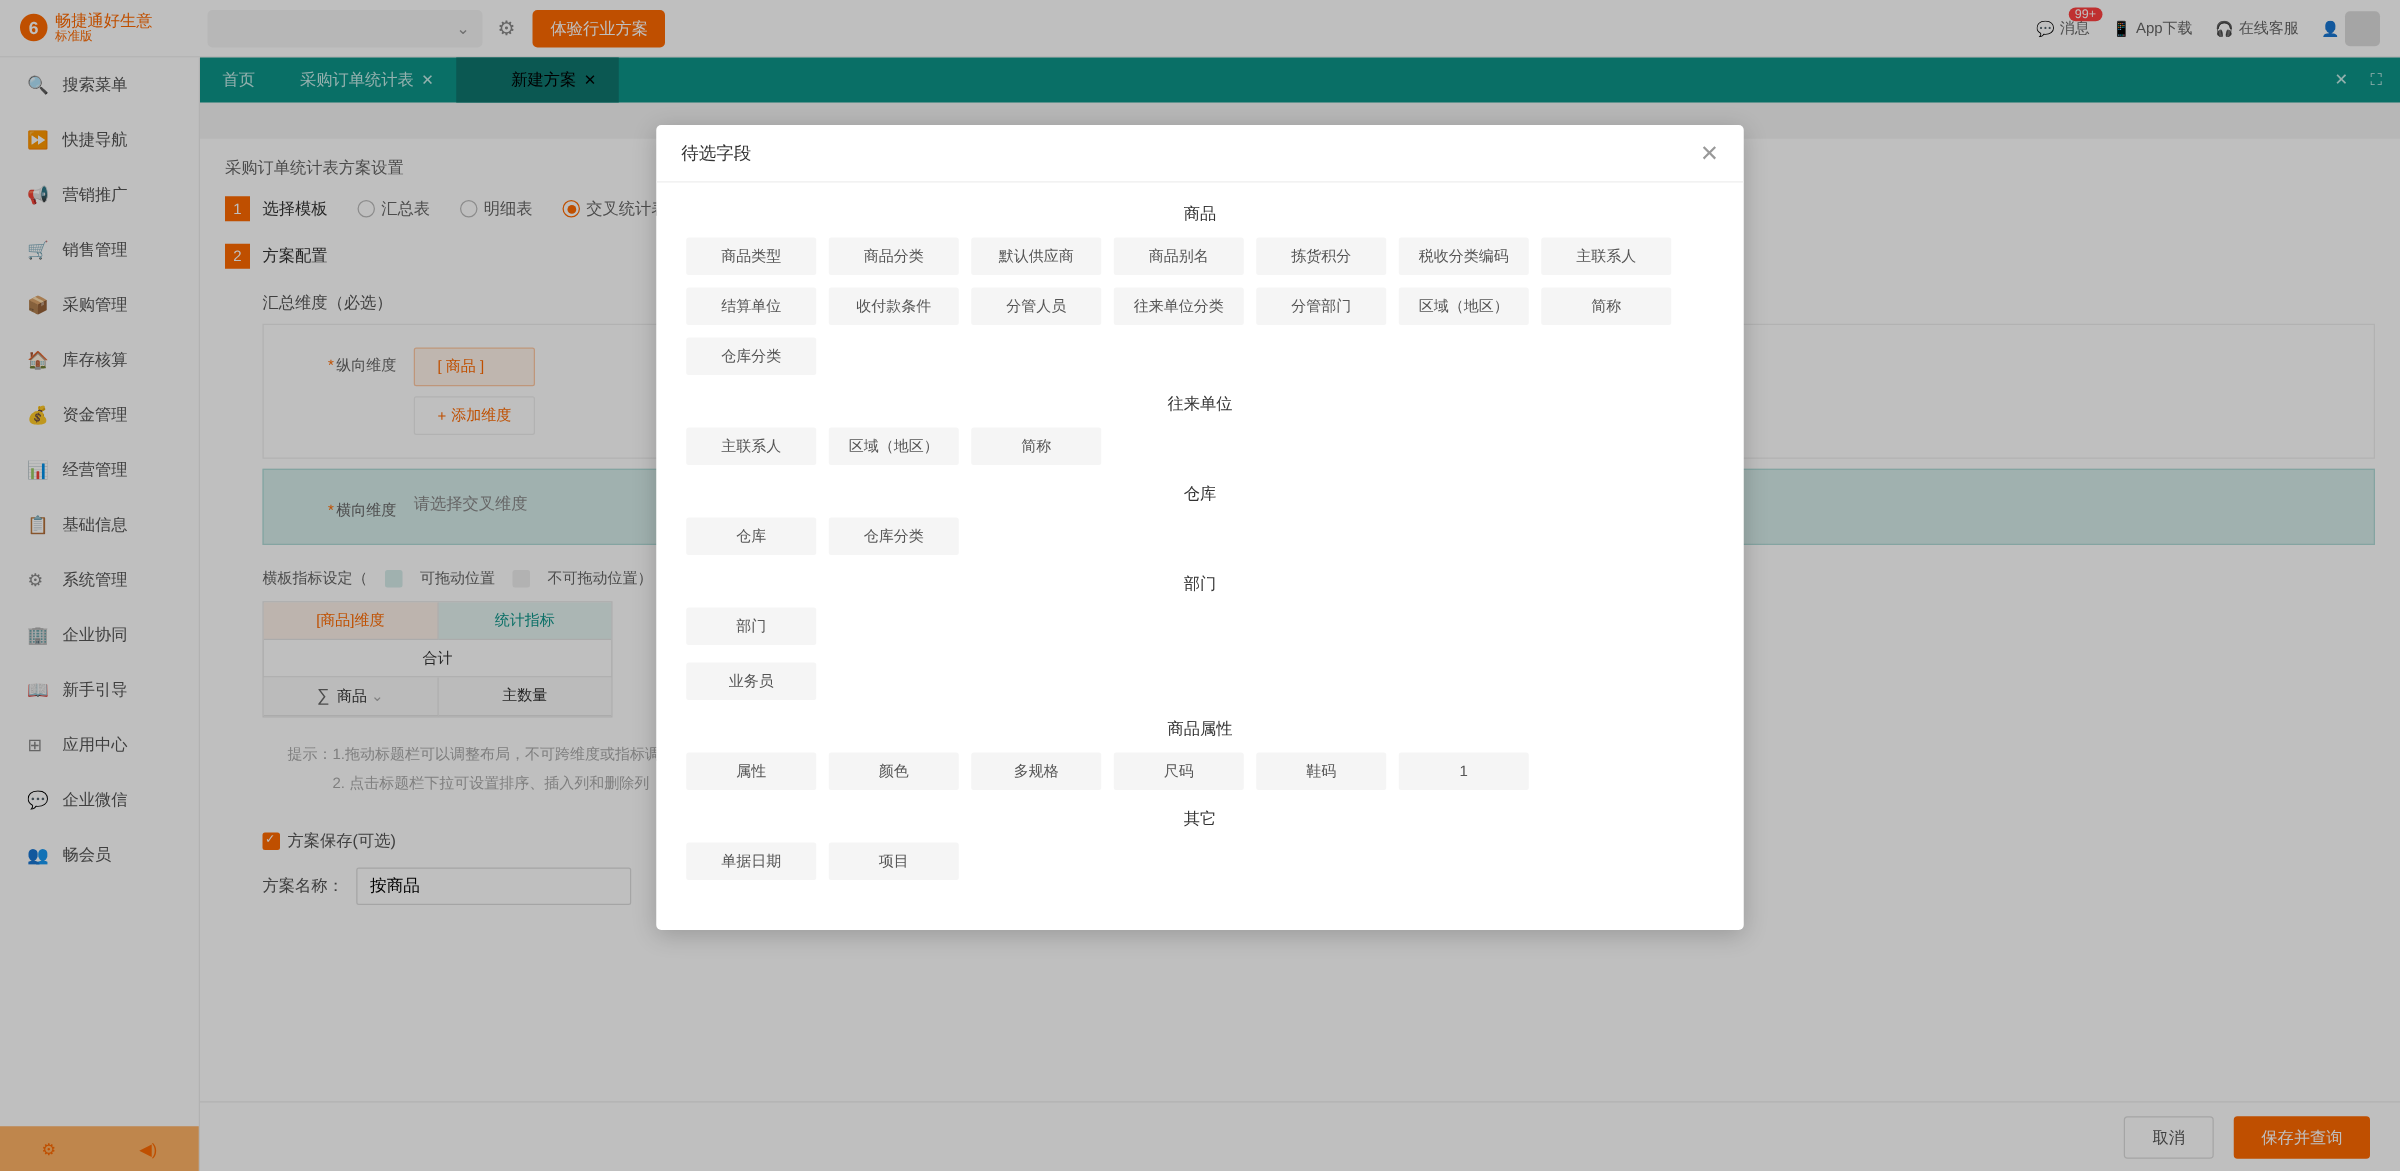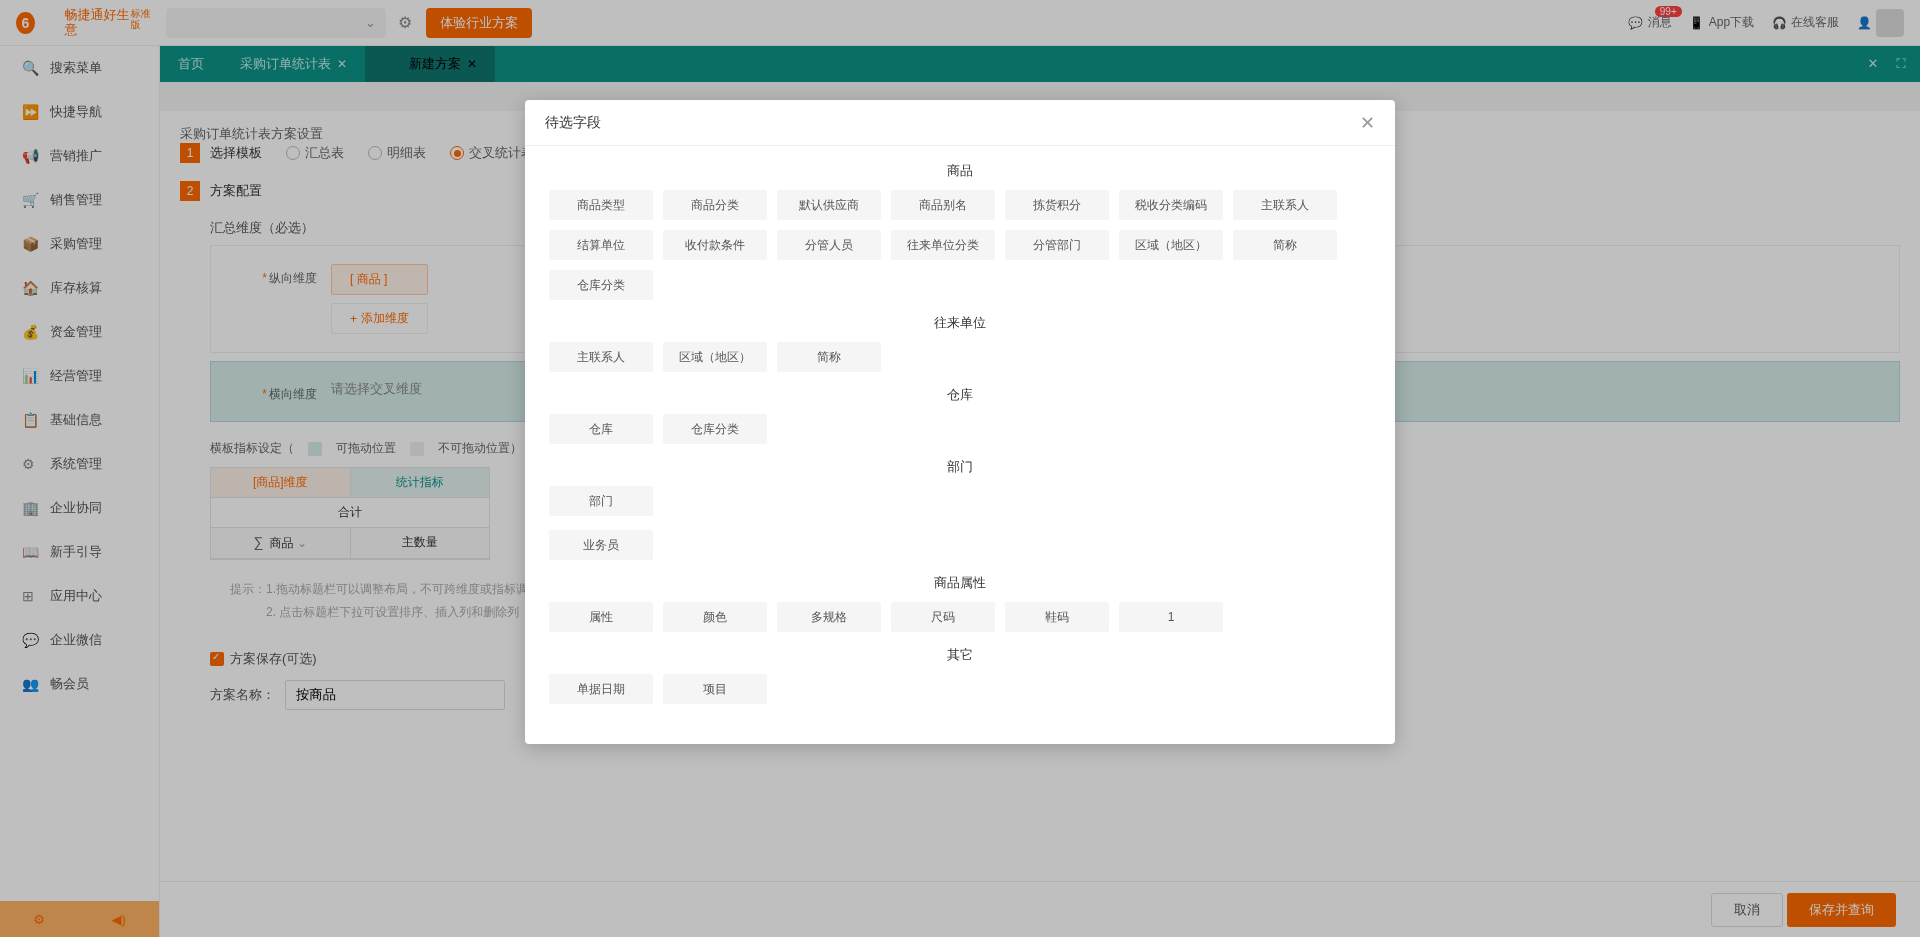--- a/index.html
+++ b/index.html
@@ -4,21 +4,21 @@
 <style>
 * { margin: 0; padding: 0; box-sizing: border-box; font-family: "Microsoft YaHei", Arial, sans-serif; }
 body { background: #f5f5f5; font-size: 13px; color: #333; overflow: hidden; width: 1920px; height: 937px; position: relative; }
 
 
 .topbar { height: 46px; background: #fff; display: flex; align-items: center; padding: 0 16px; border-bottom: 1px solid #eee; }
 .logo-area { display: flex; align-items: center; gap: 6px; width: 140px; }
 .logo-icon { width: 22px; height: 22px; background: #ff6a00; border-radius: 50%; color: #fff; font-weight: bold; display: flex; align-items: center; justify-content: center; font-size: 14px; }
 .logo-text { color: #ff6a00; font-size: 13px; font-weight: 500; }
 .logo-sub { color: #ff6a00; font-size: 10px; }
-.logo-textblock { display:flex; line-height:1.1;margin-left:24px;}
+.logo-textblock { display:flex; flex-direction:column; line-height:1.1;}
 .tenant-select { width: 220px; height: 30px; background: #f5f5f5; border-radius: 4px; display: flex; align-items: center; justify-content: space-between; padding: 0 10px; color: #999; margin-left: 10px; }
 .gear { margin-left: 12px; color: #888; font-size: 16px; }
 .trial-btn { margin-left: 14px; height: 30px; padding: 0 14px; background: #ff6a00; color: #fff; border-radius: 4px; display: flex; align-items: center; font-size: 13px; }
 .top-right { margin-left: auto; display: flex; align-items: center; gap: 18px; color: #666; font-size: 12px; }
 .top-right .item { display: flex; align-items: center; gap: 4px; position: relative; }
 .badge { position: absolute; top: -8px; right: -10px; background: #ff4040; color: #fff; font-size: 10px; border-radius: 8px; padding: 0 5px; }
 .avatar { width: 28px; height: 28px; background: #ddd; border-radius: 4px; }
 
 
 .sidebar { position: absolute; top: 46px; left: 0; width: 160px; bottom: 0; background: #fff; border-right: 1px solid #eee; }
@@ -30,21 +30,21 @@
 
 .main { position: absolute; top: 46px; left: 160px; right: 0; bottom: 0; display: flex; flex-direction: column; gap: 29px; }
 .tabs-bar { height: 36px; background: #0d9488; display: flex; align-items: center; }
 .tab { height: 36px; padding: 0 18px; color: #c6ece8; display: flex; align-items: center; gap: 6px; font-size: 13px; }
 .tab.active { background: #0f766e; color: #000000; padding-left: 44px; }
 .tab .close { font-size: 12px; }
 .tabs-right { margin-left: auto; display: flex; gap: 6px; padding-right: 8px; color: #c6ece8; }
 .tabs-right span { width: 22px; text-align: center; }
 
 .content { flex: 1; background: #fff; padding: 14px 20px; overflow: auto; position: relative; }
-.breadcrumb { font-size: 13px; color: #666; margin-bottom: 0; }
+.breadcrumb { font-size: 13px; color: #666; margin-bottom: 14px; }
 .step-line { display: flex; align-items: center; gap: 10px; margin-bottom: 18px; }
 .step-num { width: 20px; height: 20px; background: #ff6a00; color: #fff; display: flex; align-items: center; justify-content: center; font-size: 12px; }
 .step-label { font-weight: 500; margin-right: 14px; }
 .radio-group { display: flex; gap: 24px; }
 .radio-item { display: flex; align-items: center; gap: 5px; color: #666; }
 .radio-dot { width: 14px; height: 14px; border: 1px solid #bbb; border-radius: 50%; display: inline-flex; align-items: center; justify-content: center; }
 .radio-dot.checked { border-color: #ff6a00; }
 .radio-dot.checked::after { content: ''; width: 7px; height: 7px; background: #ff6a00; border-radius: 50%; }
 
 .config-area { padding-left: 30px; }
@@ -76,21 +76,21 @@
 .tips { margin-top: 18px; color: #aaa; font-size: 12px; line-height: 1.9; padding-left: 20px; }
 
 .save-section { margin-top: 26px; }
 .chk-row { display: flex; align-items: center; gap: 6px; color: #555; font-size: 13px; }
 .chk { width: 14px; height: 14px; background: #ff6a00; border-radius: 2px; position: relative; }
 .chk::after { content: '✓'; color: #fff; font-size: 10px; position: absolute; top: -1px; left: 2px; }
 .name-row { margin-top: 12px; display: flex; align-items: center; gap: 10px; font-size: 13px; color: #555; }
 .name-input { width: 220px; height: 30px; border: 1px solid #ddd; padding: 0 10px; border-radius: 2px; background:#fff;}
 
 
-.footer-bar { position: absolute; bottom: 0; left: 160px; right: 0; height: 56px; background: #fff; border-top: 1px solid #eee; display: flex; align-items: center; justify-content: flex-end; gap: 4px; padding: 0 24px; }
+.footer-bar { position: absolute; bottom: 0; left: 160px; right: 0; height: 56px; background: #fff; border-top: 1px solid #eee; display: flex; align-items: center; justify-content: flex-end; gap: 16px; padding: 0 24px; }
 .btn { height: 34px; padding: 0 22px; border-radius: 3px; display: flex; align-items: center; font-size: 13px; }
 .btn-cancel { border: 1px solid #ddd; color: #555; background: #fff; }
 .btn-primary { background: #ff6a00; color: #fff; }
 
 
 .overlay { position: absolute; inset: 0; background: rgba(0,0,0,0.25); display: flex; align-items: flex-start; justify-content: center; padding-top: 100px; text-align: center; }
 .modal { width: 870px; background: #fff; border-radius: 4px; box-shadow: 0 4px 20px rgba(0,0,0,0.2); display:flex; flex-direction:column; }
 .modal-header { height: 46px; display: flex; align-items: center; justify-content: space-between; padding: 0 20px; border-bottom: 1px solid #eee; }
 .modal-title { font-size: 14px; color: #333; }
 .modal-close { font-size: 18px; color: #999; cursor: pointer; }

